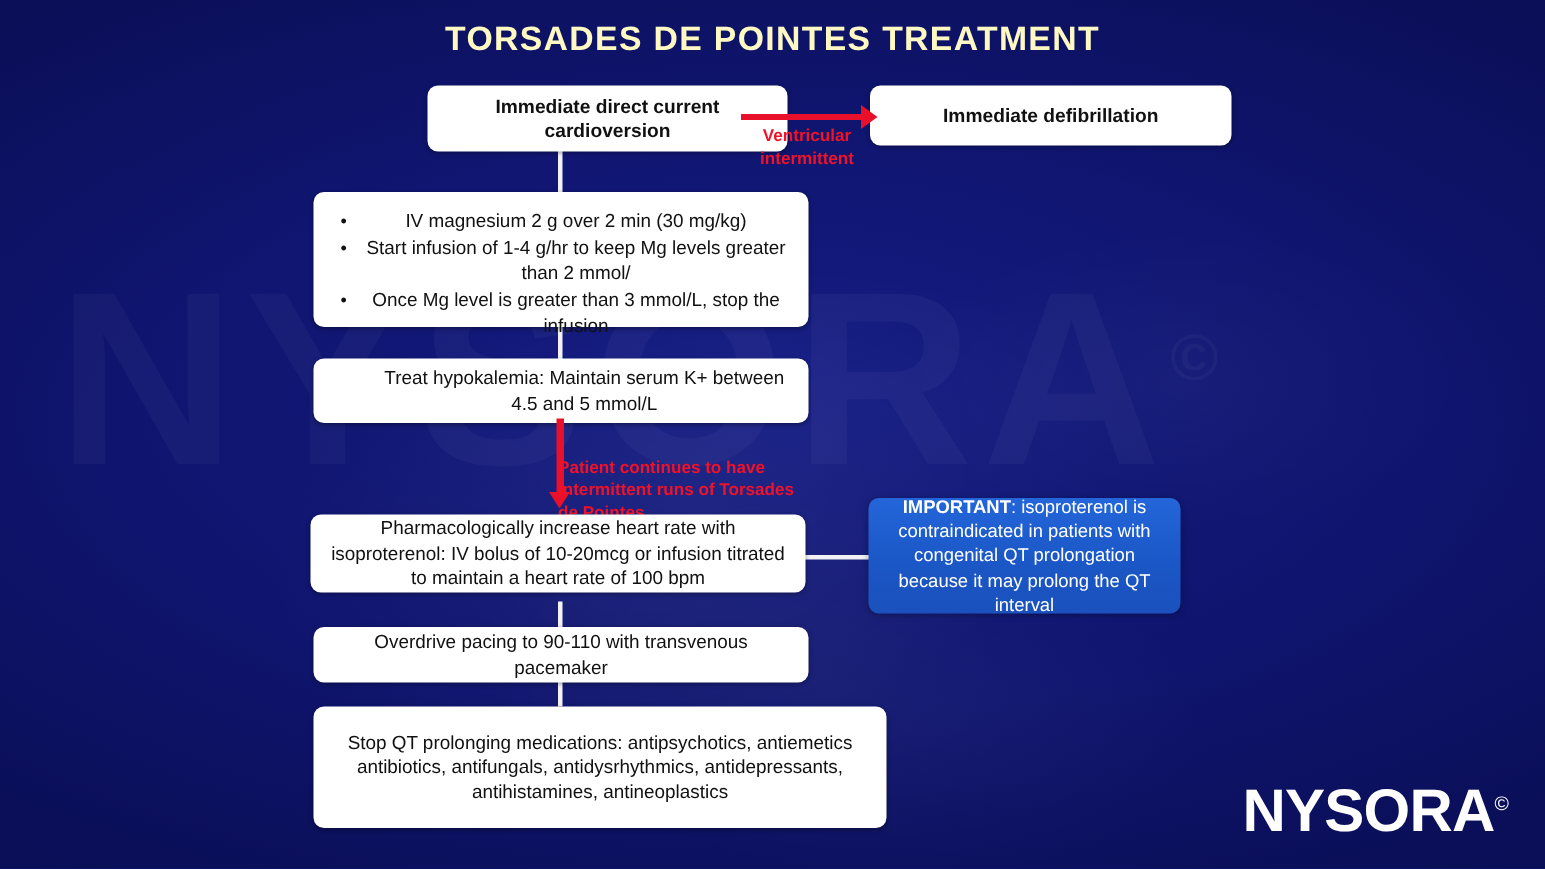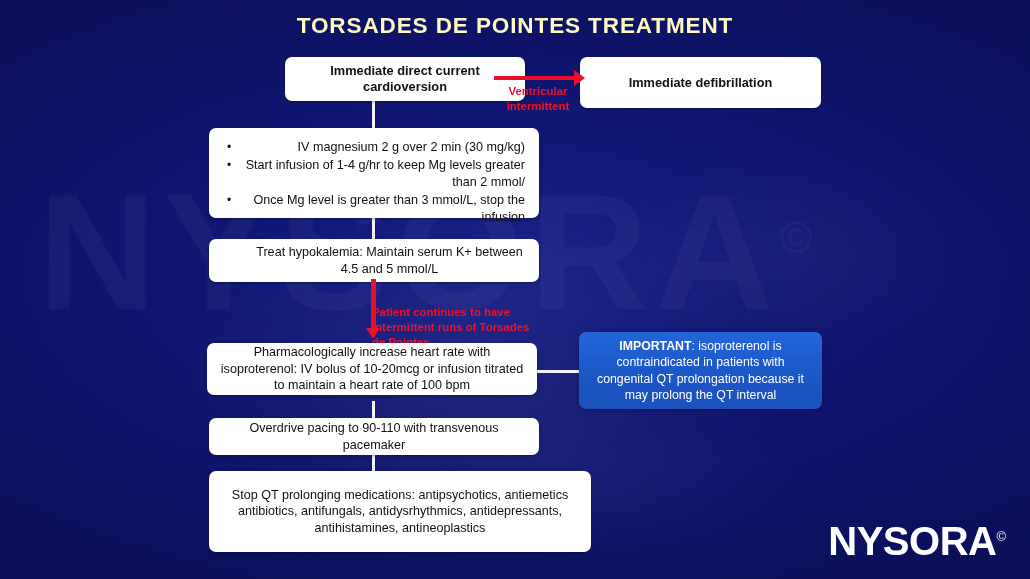--- a/index.html
+++ b/index.html
@@ -103,21 +103,21 @@
     line-height:16.5px;
     padding:6px 12px;
     box-shadow:0 1px 3px rgba(0,0,0,0.35);
   }
   .node.bold { font-weight:bold; font-size:12.8px; line-height:16px; }
 
   
   #node-magnesium {
     display:block;
     padding:11px 14px 5px 14px;
-    text-align:right;
+    text-align:center;
   }
   #node-magnesium ul { list-style:none; }
   #node-magnesium li {
     position:relative;
     padding-left:20px;
     margin-bottom:1px;
     font-size:12.6px;
     line-height:17px;
   }
   #node-magnesium li::before {
@@ -176,21 +176,21 @@
     font-size:11.4px;
     font-weight:bold;
     line-height:15.2px;
     margin-top:19px;
   }
 
   
   #node-important {
     position:absolute;
     left:579px; top:332px;
-    width:243px; height:77px;
+    width:208px; height:77px;
     background:linear-gradient(180deg,#2366da 0%,#1b57c6 55%,#1a51bd 100%);
     border-radius:7px;
     color:#ffffff;
     display:flex;
     align-items:center;
     justify-content:center;
     text-align:center;
     font-size:12.3px;
     line-height:16.2px;
     padding:5px 11px;
@@ -232,21 +232,21 @@
   <div class="vconn" style="top:216px; height:24px;"></div>
   <div class="vconn" style="top:401px; height:17px;"></div>
   <div class="vconn" style="top:454px; height:17px;"></div>
   <div class="hconn" style="left:535px; top:370px; width:48px;"></div>
 </div>
 
 <div class="node bold" id="node-cardioversion" style="left:253px; top:57px; width:240px; height:44px;margin-left:32px;">
   <span>Immediate direct current cardioversion</span>
 </div>
 
-<div class="node bold" id="node-defibrillation" style="left:580px; top:57px; width:241px; height:51px;">
+<div class="node bold" id="node-defibrillation" style="left:580px; top:57px; width:241px; height:40px;">
   <span>Immediate defibrillation</span>
 </div>
 
 <div id="vfib-arrow-shaft"></div>
 <div id="vfib-arrow-head"></div>
 <div id="vfib-label">Ventricular intermittent</div>
 
 <div class="node" id="node-magnesium" style="left:209px; top:128px; width:330px; height:90px;">
   <ul>
     <li>IV magnesium 2 g over 2 min (30 mg/kg)</li>

